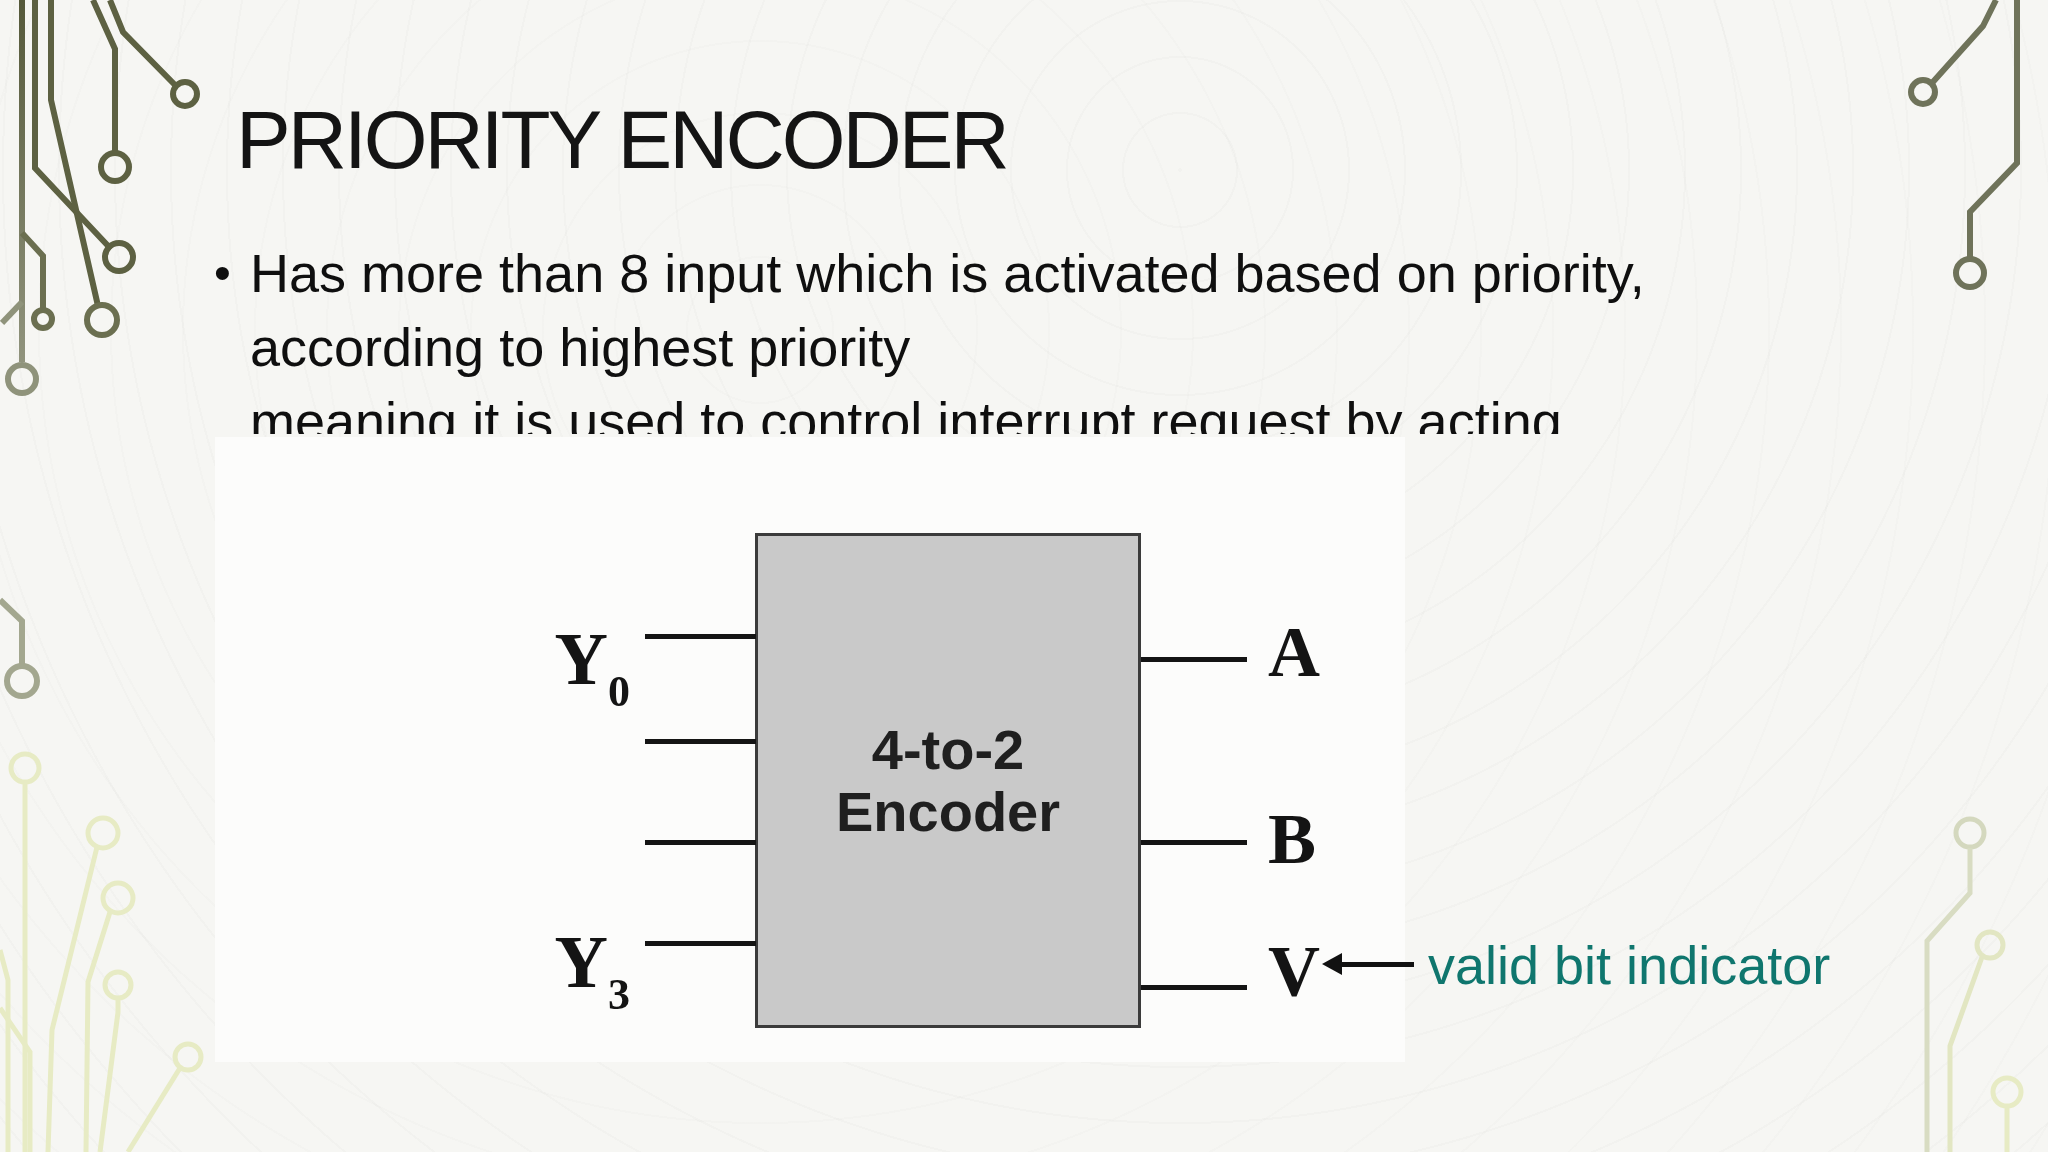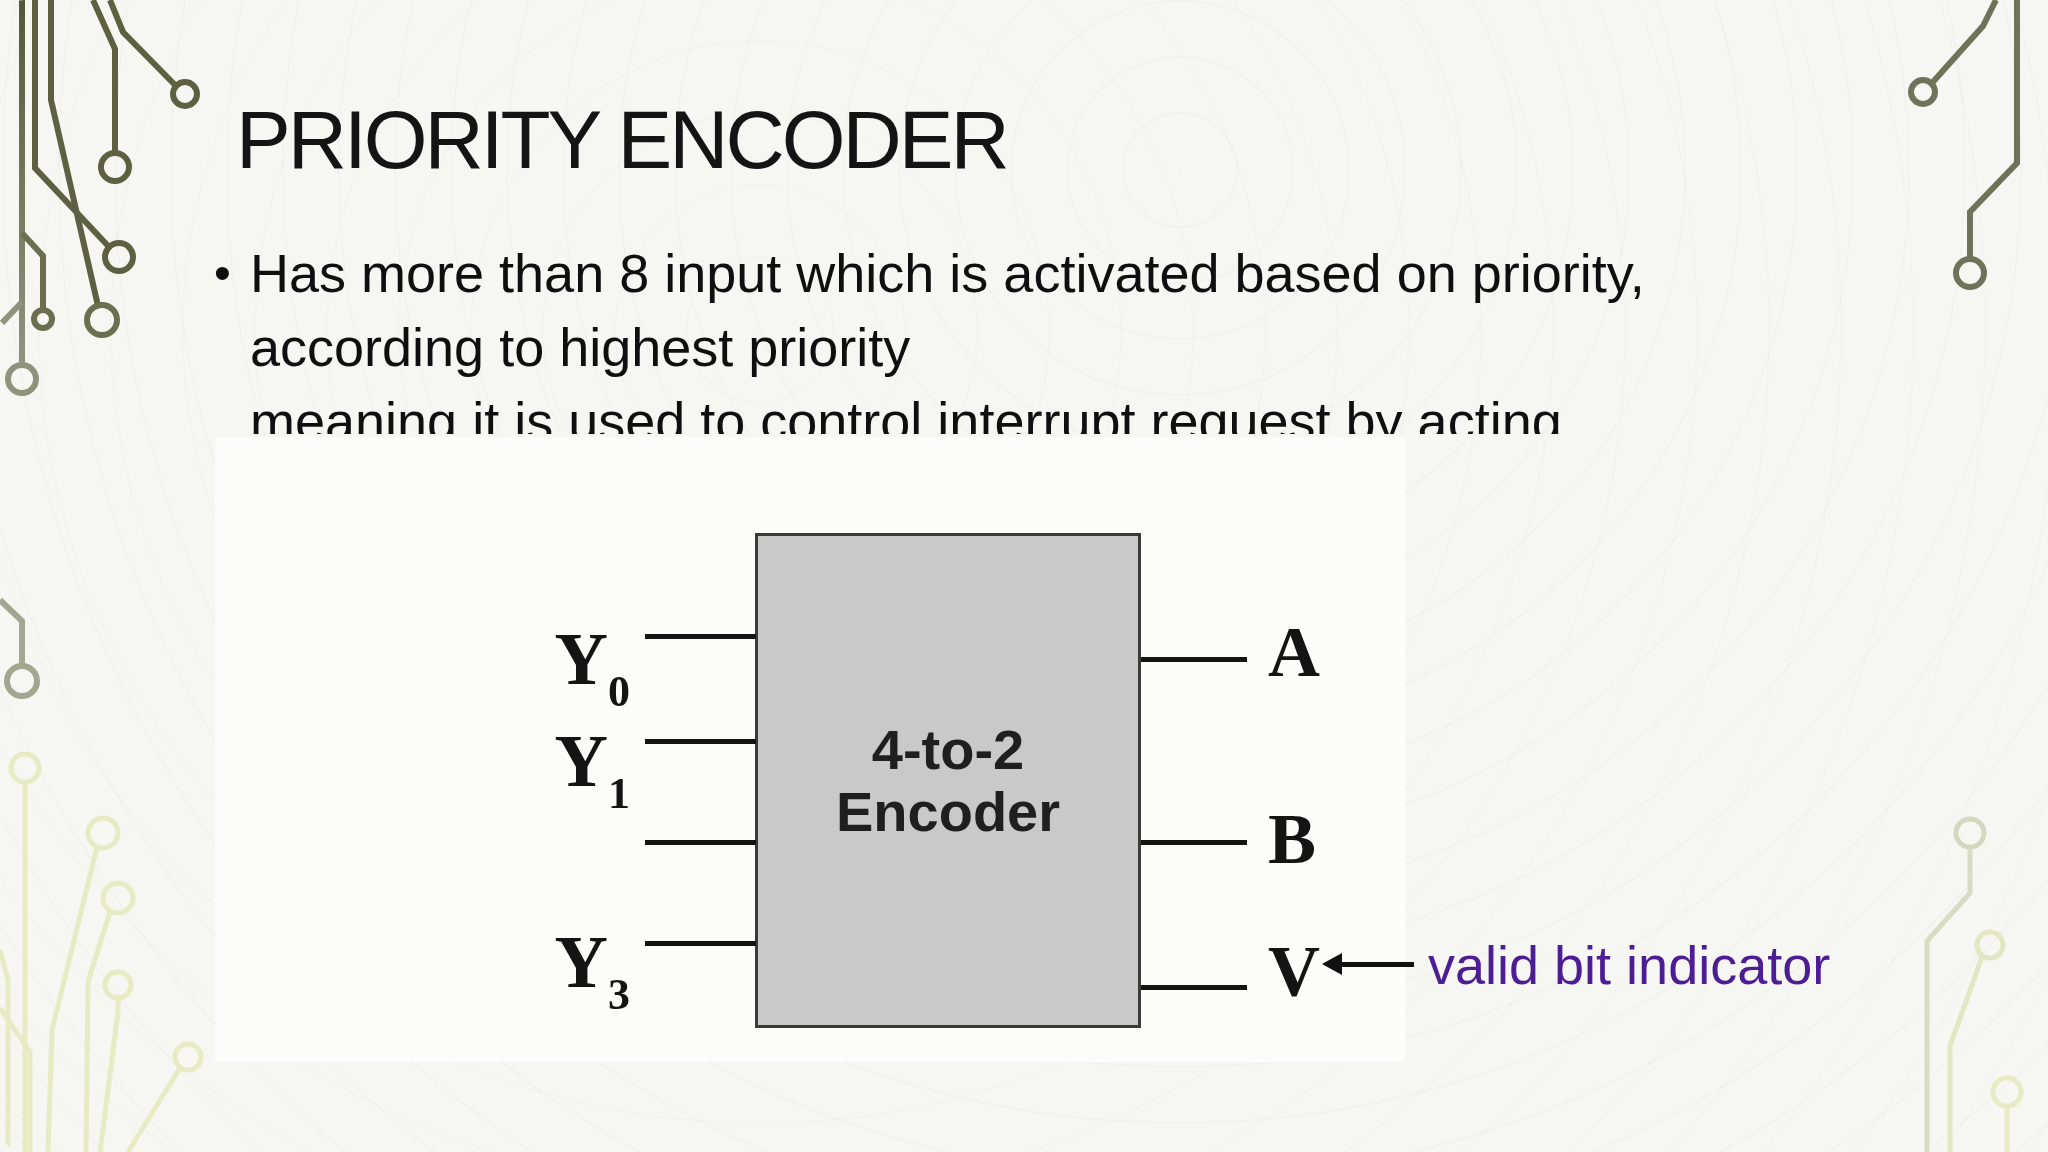--- a/index.html
+++ b/index.html
@@ -3,21 +3,21 @@
 <meta charset="utf-8">
 <style>
   html,body{margin:0;padding:0;}
   body{
     width:2048px;height:1152px;
     background:#f6f6f3;
     font-family:"Liberation Sans", sans-serif;
     position:relative;
     overflow:hidden;
   }
-  .slide{position:absolute;inset:0;width:2048px;height:1152px;overflow:hidden;border-radius:24px;}
+  .slide{position:absolute;inset:0;width:2048px;height:1152px;overflow:hidden;}
 
   
   .bg-rings{
     position:absolute;inset:0;
     background:
       repeating-radial-gradient(circle at 1180px 170px, rgba(100,100,95,0.028) 0 2px, rgba(0,0,0,0) 2px 56px),
       repeating-radial-gradient(circle at 760px 330px, rgba(100,100,95,0.02) 0 2px, rgba(0,0,0,0) 2px 72px);
   }
 
   .deco-svg{position:absolute;left:0;top:0;}
@@ -71,21 +71,21 @@
   .callout-arrow-line{
     position:absolute;left:1340px;top:962px;width:74px;height:5px;background:#111;
   }
   .callout-arrow-head{
     position:absolute;left:1322px;top:953px;width:0;height:0;
     border-top:11px solid transparent;border-bottom:11px solid transparent;
     border-right:20px solid #111;
   }
   .callout-label{
     position:absolute;left:1428px;top:936px;
-    font-size:54px;line-height:1.1;color:#4c1d95;white-space:nowrap;
+    font-size:54px;line-height:1.1;color:#0f766e;white-space:nowrap;
   }
 </style>
 </head>
 <body>
 
 <div class="slide">
 
   <div class="bg-rings"></div>
 
   <svg class="deco-svg" width="2048" height="1152" viewBox="0 0 2048 1152" aria-hidden="true">
@@ -165,21 +165,20 @@
     <div>4-to-2</div>
     <div>Encoder</div>
   </div>
 
   <div class="wire in-wire" style="top:634px"></div>
   <div class="wire in-wire" style="top:739px"></div>
   <div class="wire in-wire" style="top:840px"></div>
   <div class="wire in-wire" style="top:941px"></div>
 
   <div class="pin-label in-label" style="top:597px"><span>Y</span><sub>0</sub></div>
-  <div class="pin-label in-label" style="top:699px"><span>Y</span><sub>1</sub></div>
   <div class="pin-label in-label" style="top:900px"><span>Y</span><sub>3</sub></div>
 
   <div class="wire out-wire" style="top:657px"></div>
   <div class="wire out-wire" style="top:840px"></div>
   <div class="wire out-wire" style="top:985px"></div>
 
   <div class="pin-label out-label" style="top:616px">A</div>
   <div class="pin-label out-label" style="top:803px">B</div>
   <div class="pin-label out-label" style="top:935px">V</div>
 

